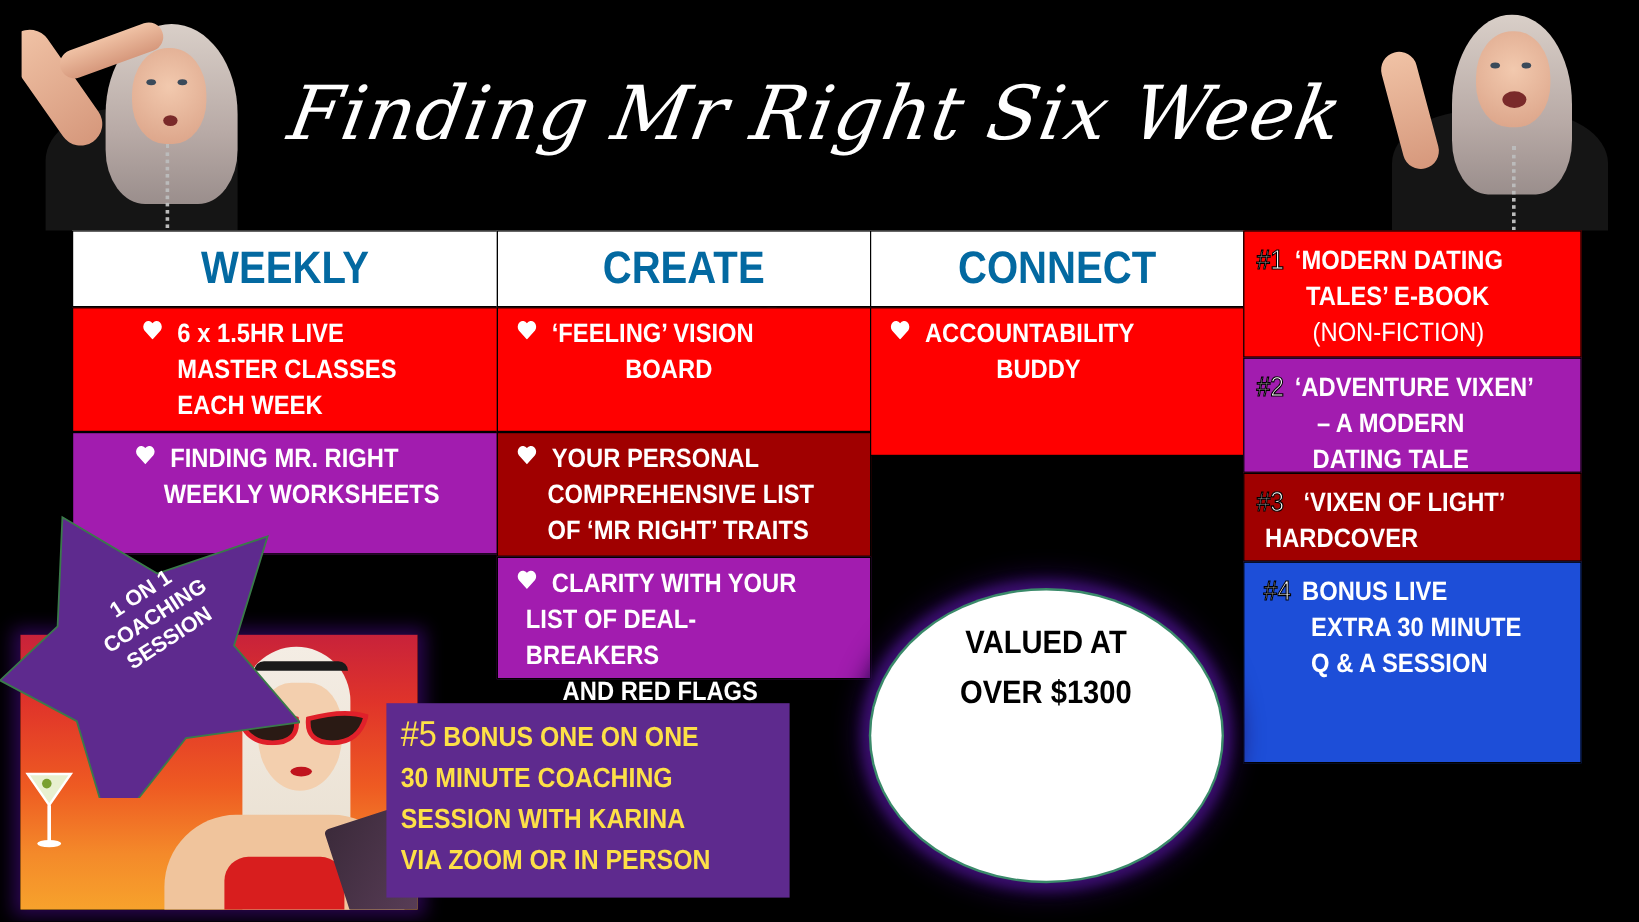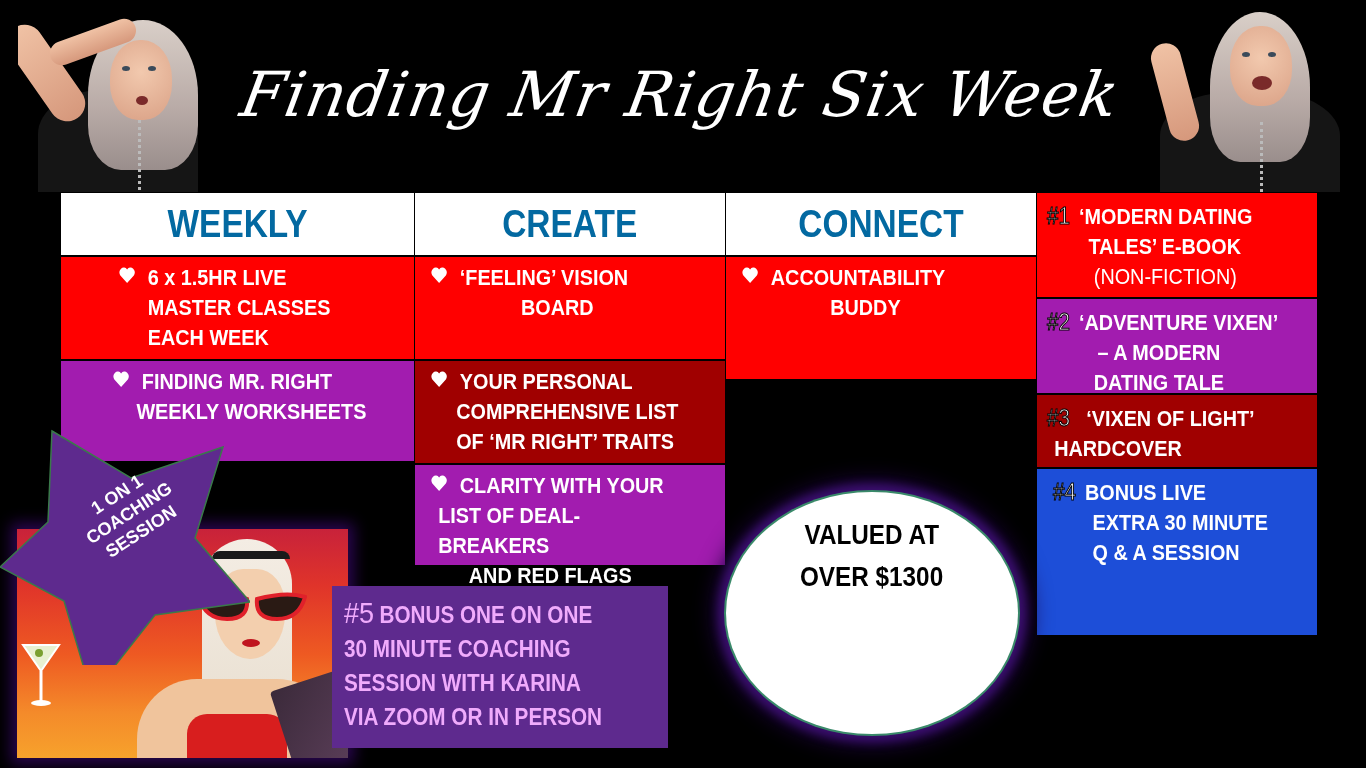--- a/index.html
+++ b/index.html
@@ -71,22 +71,22 @@
   .martini { position: absolute; left: 4px; top: 112px; width: 40px; height: 70px; }
 
   .star { position: absolute; left: 0; top: 405px; width: 250px; height: 260px; }
   .star-text {
     position: absolute; left: 54px; top: 480px; width: 150px; text-align: center;
     color: #fff; font-weight: 700; font-size: 18px; line-height: 22px;
     transform: rotate(-33deg); transform-origin: center;
   }
 
   .bonus5 {
-    position: absolute; left: 332px; top: 586px; width: 336px; height: 162px;
-    background: #5e2a8e; color: #f0abfc; font-weight: 700; font-size: 23px; line-height: 34px;
+    position: absolute; left: 322px; top: 586px; width: 336px; height: 162px;
+    background: #5e2a8e; color: #fde047; font-weight: 700; font-size: 23px; line-height: 34px;
     padding: 10px 0 0 12px;
   }
   .bonus5 .line { display: block; transform: scaleX(0.9); transform-origin: left; white-space: nowrap; }
   .bonus5 .big { font-size: 30px; font-weight: 400; margin-right: 6px; }
 </style>
 </head>
 <body>
 
 <div class="photo photo-left person">
   <div class="body" style="left:20px;top:90px;width:160px;height:110px;"></div>

